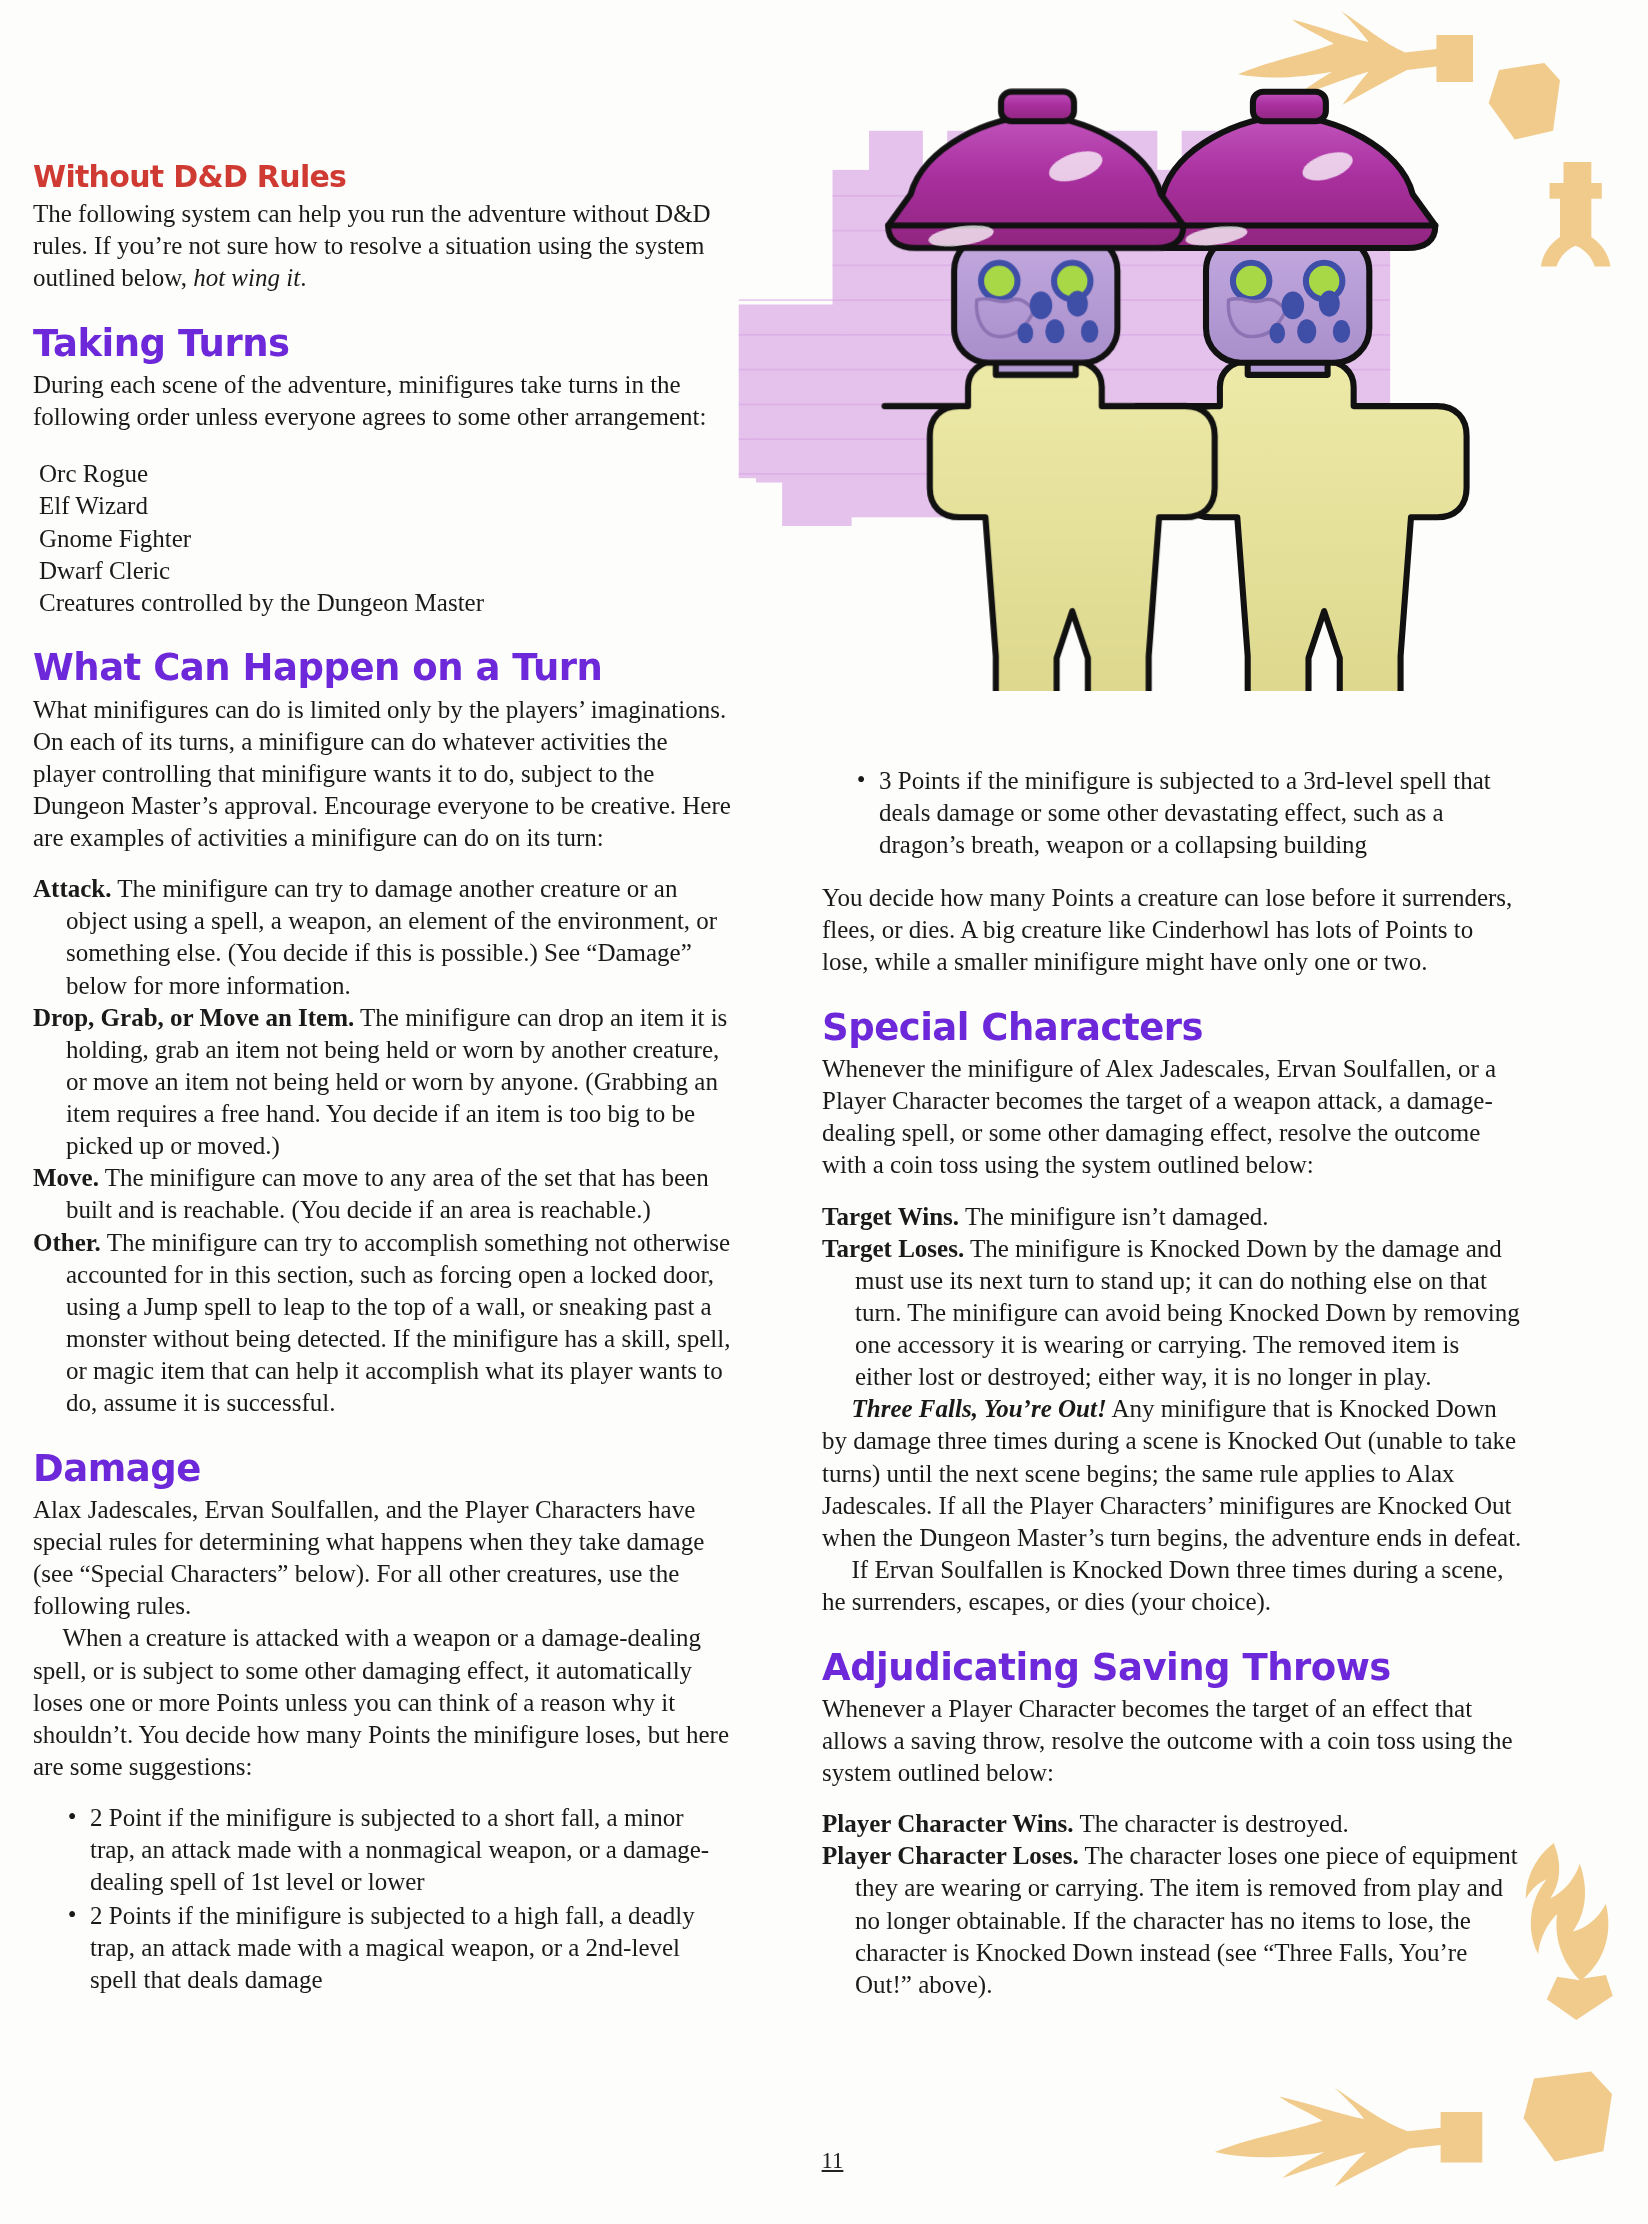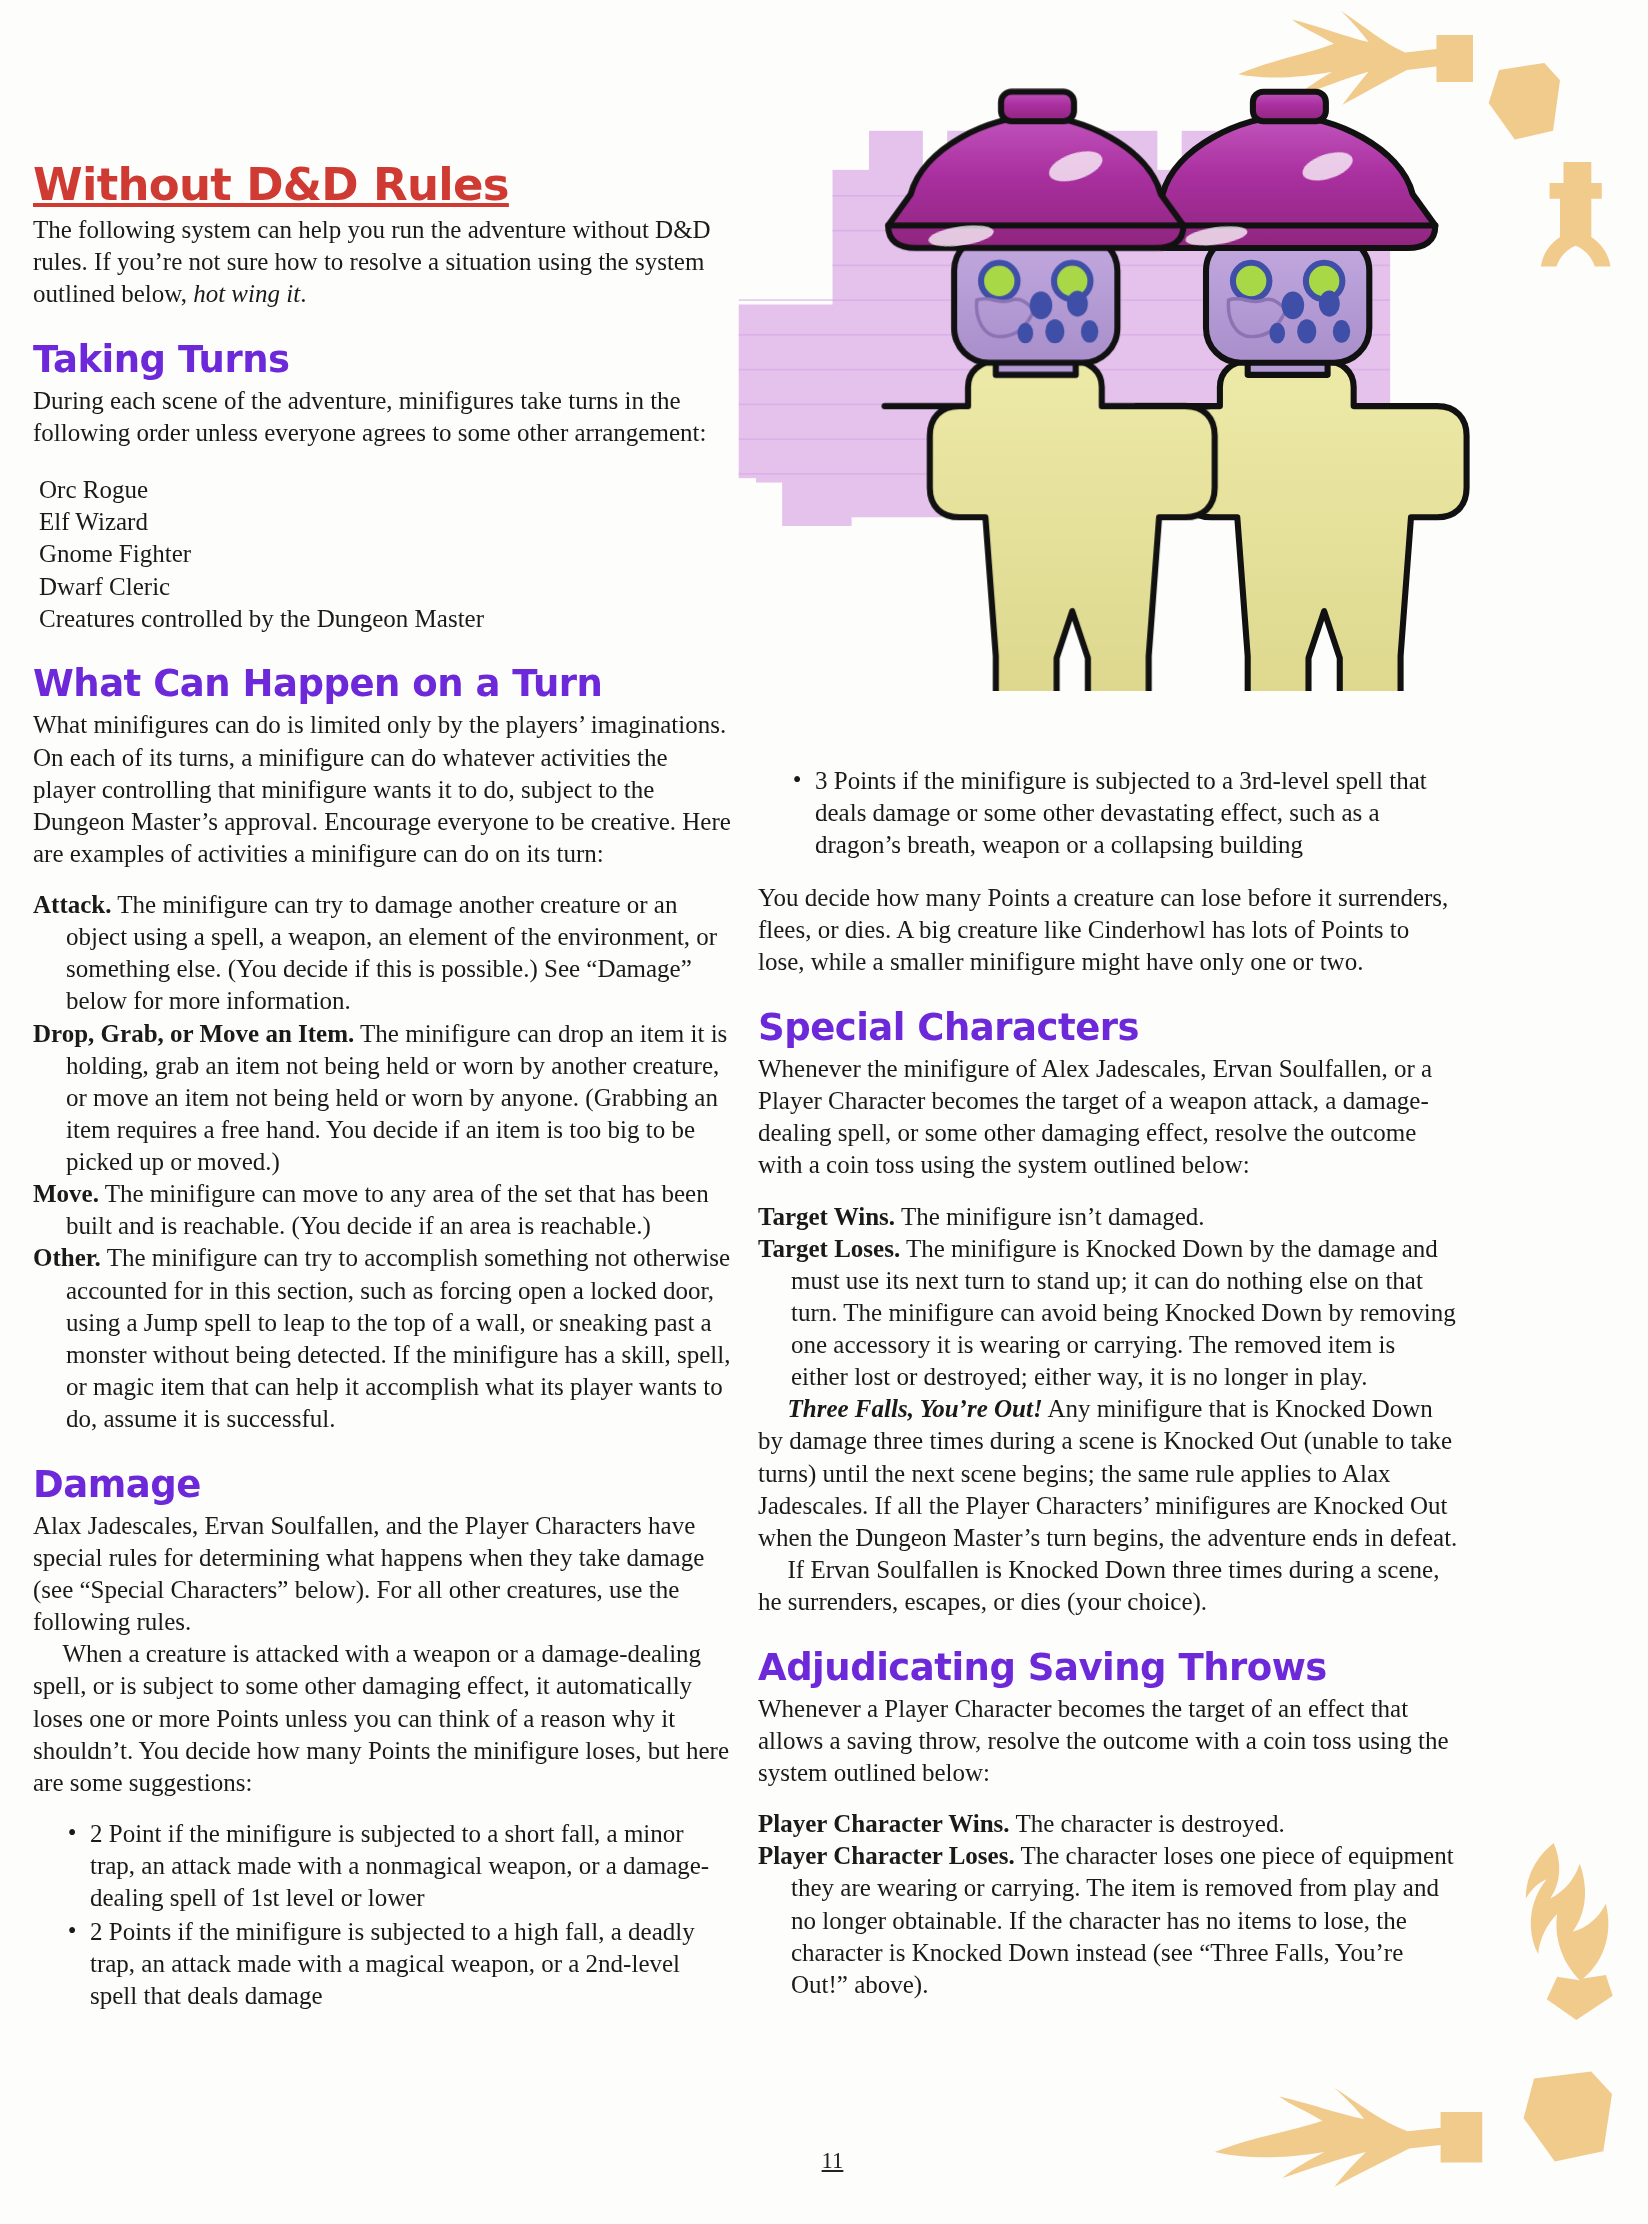--- a/index.html
+++ b/index.html
@@ -32,31 +32,30 @@
     height: 608px;
   }
 
   
   .col {
     position: absolute;
     width: 700px;
     box-sizing: border-box;
   }
   .col-left  { left: 33px;  top: 161px; }
-  .col-right { left: 758px; top: 765px; }
+  .col-right { left: 822px; top: 765px; }
 
   h1.section {
     font-family: "DejaVu Sans", sans-serif;
     font-weight: bold;
     color: #cf3b33;
-    font-size: 45px;
+    font-size: 30px;
     line-height: 1.06;
     margin: 0 0 5.2px 0;
     letter-spacing: -0.7px;
-    text-decoration: underline;
   }
   h2.section {
     font-family: "DejaVu Sans", sans-serif;
     font-weight: bold;
     color: #6d28d9;
     font-size: 37px;
     line-height: 1.08;
     margin: 29.5px 0 5.2px 0;
     letter-spacing: -0.5px;
   }

